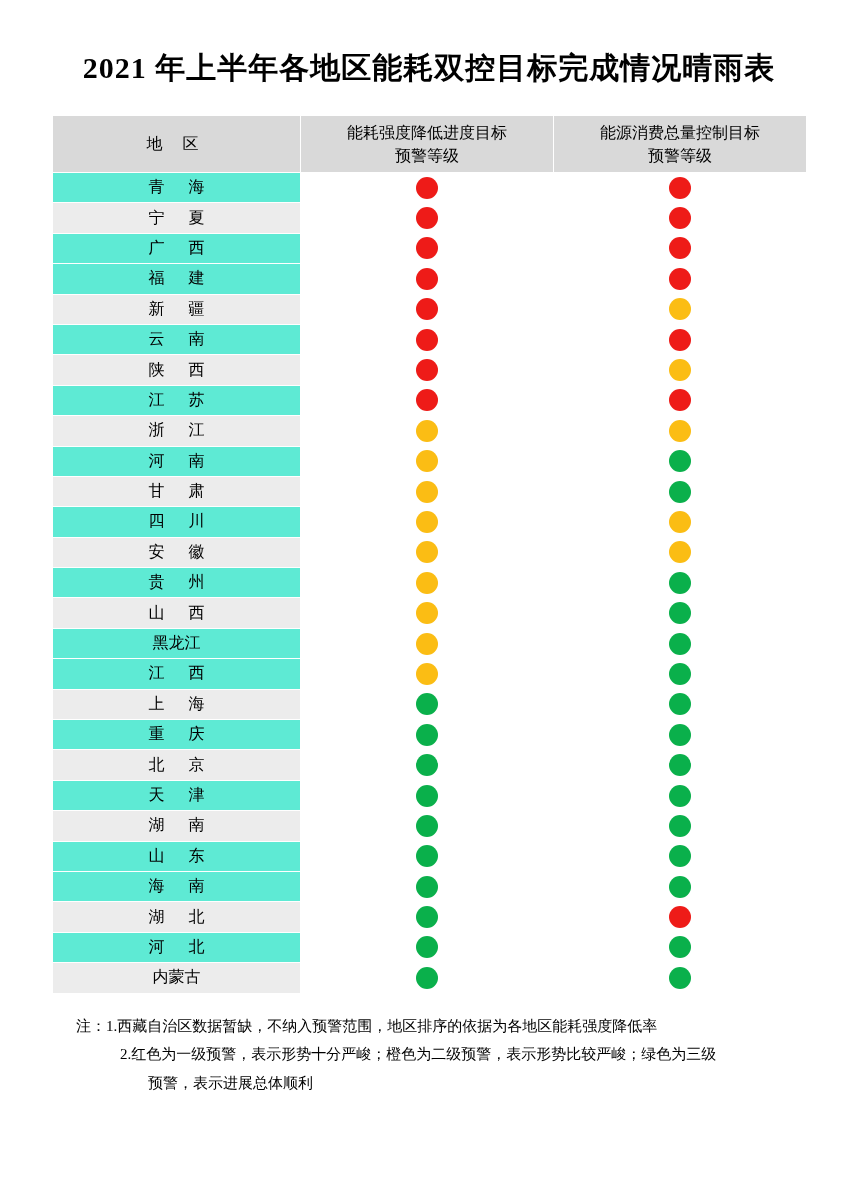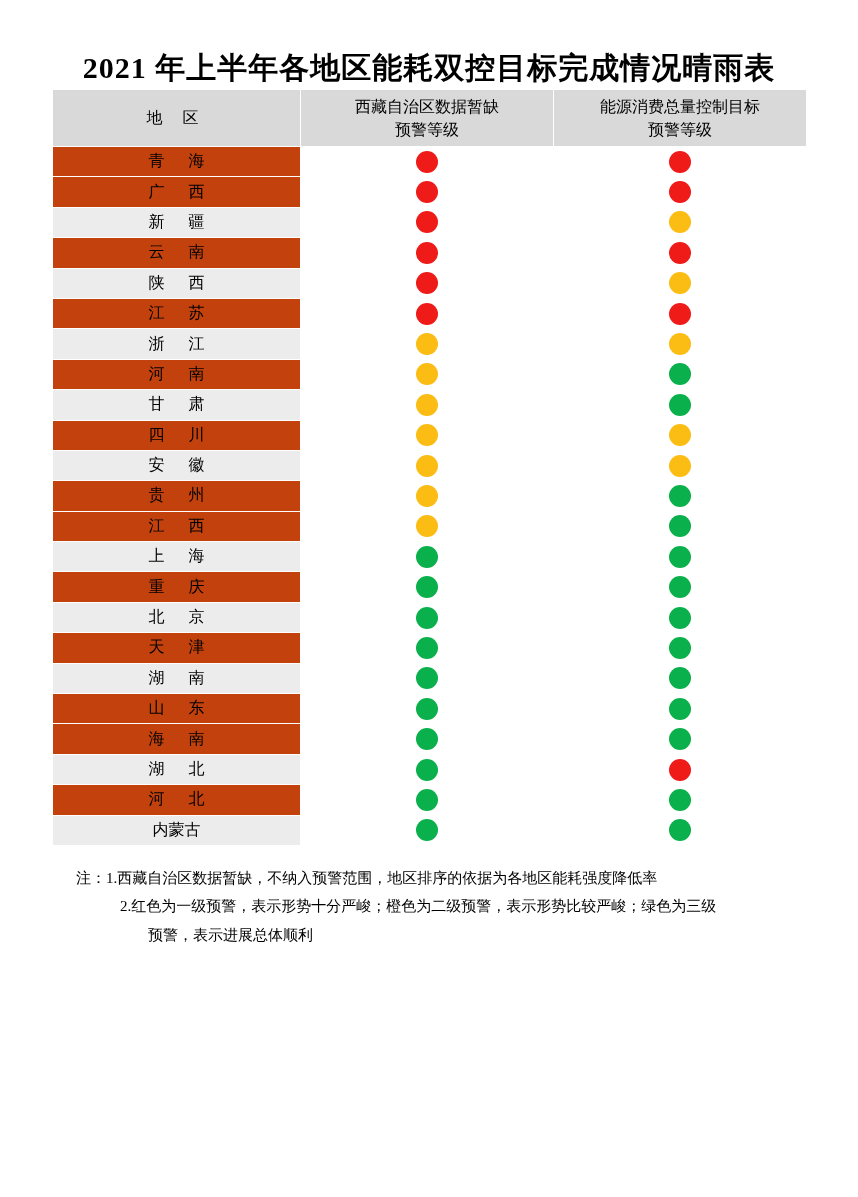--- a/index.html
+++ b/index.html
@@ -20,20 +20,21 @@
     height: 1197px;
     box-sizing: border-box;
     padding: 0 52px;
   }
   .title {
     text-align: center;
     font-size: 30px;
     font-weight: bold;
     letter-spacing: 1px;
     margin-top: 48px;
+    margin-bottom: 26px;
     font-family: "Liberation Serif", "DejaVu Serif", serif;
   }
   table.rain-table {
     width: 754px;
     border-collapse: collapse;
     table-layout: fixed;
     margin: 0 auto;
   }
   table.rain-table td, table.rain-table th {
     border: 1px solid #ffffff;
@@ -52,21 +53,21 @@
   .head-region {
     letter-spacing: 8px;
     text-indent: 8px;
   }
   .data-row td {
     height: 29.4px;
     font-size: 16px;
     text-align: center;
     vertical-align: middle;
   }
-  .data-row.odd td { background: #c2410c; }
+  .data-row.odd td { background: #5eead4; }
   .data-row.even td { background: #ececec; }
   .region-cell {
     color: #000000;
   }
   .region-name {
     display: inline-block;
     letter-spacing: 10px;
     text-indent: 10px;
   }
   .region-name.nospace {
@@ -111,38 +112,48 @@
       <col class="c1">
         <col class="c2">
         <col class="c3">
     </colgroup>
     <tbody id="table-body">
       <tr class="head-row">
         <td>
           <span class="head-region">地  区</span>
         </td>
         <td>
-          <div>西藏自治区数据暂缺</div>
+          <div>能耗强度降低进度目标</div>
           <div>预警等级</div>
         </td>
         <td>
           <div>能源消费总量控制目标</div>
           <div>预警等级</div>
         </td>
       </tr>
     <tr class="data-row odd">
           <td class="region-cell"><span class="region-name">青  海</span></td>
           <td class="dot-cell"><span class="dot" style="background: rgb(238, 27, 24);"></span></td>
           <td class="dot-cell"><span class="dot" style="background: rgb(238, 27, 24);"></span></td>
         </tr>
+        <tr class="data-row even">
+          <td class="region-cell"><span class="region-name">宁  夏</span></td>
+          <td class="dot-cell"><span class="dot" style="background: rgb(238, 27, 24);"></span></td>
+          <td class="dot-cell"><span class="dot" style="background: rgb(238, 27, 24);"></span></td>
+        </tr>
         <tr class="data-row odd">
           <td class="region-cell"><span class="region-name">广  西</span></td>
           <td class="dot-cell"><span class="dot" style="background: rgb(238, 27, 24);"></span></td>
           <td class="dot-cell"><span class="dot" style="background: rgb(238, 27, 24);"></span></td>
         </tr>
+        <tr class="data-row odd">
+          <td class="region-cell"><span class="region-name">福  建</span></td>
+          <td class="dot-cell"><span class="dot" style="background: rgb(238, 27, 24);"></span></td>
+          <td class="dot-cell"><span class="dot" style="background: rgb(238, 27, 24);"></span></td>
+        </tr>
         <tr class="data-row even">
           <td class="region-cell"><span class="region-name">新  疆</span></td>
           <td class="dot-cell"><span class="dot" style="background: rgb(238, 27, 24);"></span></td>
           <td class="dot-cell"><span class="dot" style="background: rgb(251, 189, 20);"></span></td>
         </tr>
         <tr class="data-row odd">
           <td class="region-cell"><span class="region-name">云  南</span></td>
           <td class="dot-cell"><span class="dot" style="background: rgb(238, 27, 24);"></span></td>
           <td class="dot-cell"><span class="dot" style="background: rgb(238, 27, 24);"></span></td>
         </tr>
@@ -176,20 +187,30 @@
           <td class="dot-cell"><span class="dot" style="background: rgb(251, 189, 20);"></span></td>
           <td class="dot-cell"><span class="dot" style="background: rgb(251, 189, 20);"></span></td>
         </tr>
         <tr class="data-row even">
           <td class="region-cell"><span class="region-name">安  徽</span></td>
           <td class="dot-cell"><span class="dot" style="background: rgb(251, 189, 20);"></span></td>
           <td class="dot-cell"><span class="dot" style="background: rgb(251, 189, 20);"></span></td>
         </tr>
         <tr class="data-row odd">
           <td class="region-cell"><span class="region-name">贵  州</span></td>
+          <td class="dot-cell"><span class="dot" style="background: rgb(251, 189, 20);"></span></td>
+          <td class="dot-cell"><span class="dot" style="background: rgb(10, 176, 75);"></span></td>
+        </tr>
+        <tr class="data-row even">
+          <td class="region-cell"><span class="region-name">山  西</span></td>
+          <td class="dot-cell"><span class="dot" style="background: rgb(251, 189, 20);"></span></td>
+          <td class="dot-cell"><span class="dot" style="background: rgb(10, 176, 75);"></span></td>
+        </tr>
+        <tr class="data-row odd">
+          <td class="region-cell"><span class="region-name nospace">黑龙江</span></td>
           <td class="dot-cell"><span class="dot" style="background: rgb(251, 189, 20);"></span></td>
           <td class="dot-cell"><span class="dot" style="background: rgb(10, 176, 75);"></span></td>
         </tr>
         <tr class="data-row odd">
           <td class="region-cell"><span class="region-name">江  西</span></td>
           <td class="dot-cell"><span class="dot" style="background: rgb(251, 189, 20);"></span></td>
           <td class="dot-cell"><span class="dot" style="background: rgb(10, 176, 75);"></span></td>
         </tr>
         <tr class="data-row even">
           <td class="region-cell"><span class="region-name">上  海</span></td>

